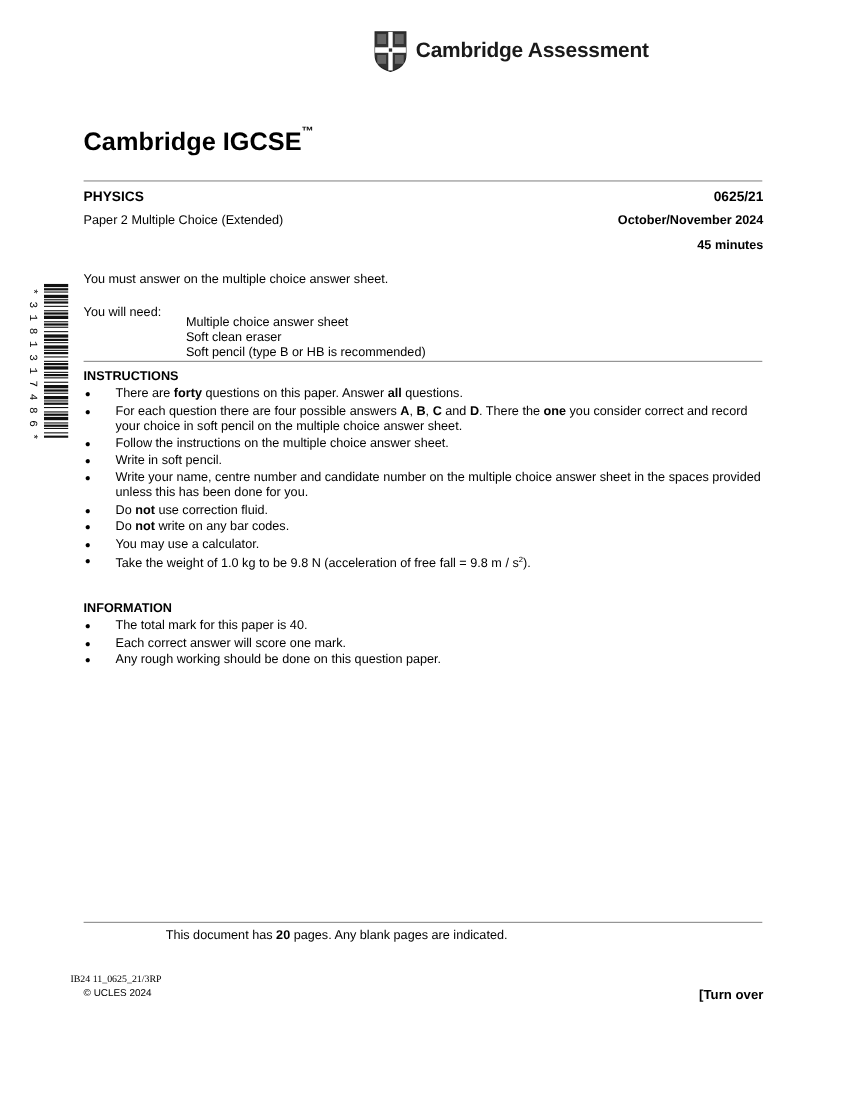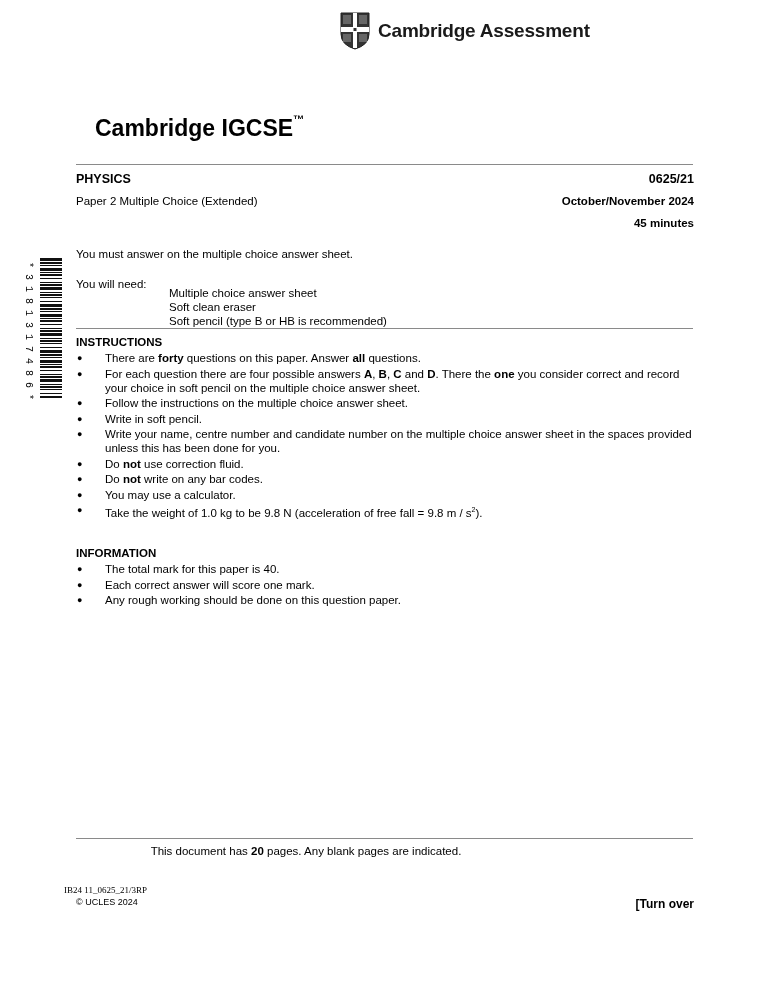--- a/index.html
+++ b/index.html
@@ -1,27 +1,27 @@
 <!DOCTYPE html>
 <html><head>
 <meta charset="utf-8">
 <style>
   html, body { margin:0; padding:0; background:#ffffff; }
   body { width:768px; height:994px; position:relative; overflow:hidden;
          font-family:"Liberation Sans", sans-serif; color:#000; }
   .abs { position:absolute; }
 
   
-  .logo { left:340px; top:12px; display:flex; align-items:center; }
+  .logo { left:340px; top:28px; display:flex; align-items:center; }
   .crest { width:30px; height:38px; margin-right:8px; }
   .logo-text { line-height:20px; color:#1a1a1a; }
   .logo-l1 { font-size:19px; font-weight:bold; letter-spacing:-0.2px; }
   .logo-l2 { font-size:19px; letter-spacing:-0.2px; }
 
-  .igcse { left:76px; top:115px; font-size:23px; font-weight:bold;margin-left:19px; }
+  .igcse { left:76px; top:115px; font-size:23px; font-weight:bold; }
   .igcse sup { font-size:11px; position:relative; top:-4px; }
 
   .rule { left:76px; width:617px; height:1px; background:#8a8a8a; }
 
   .subject { left:76px; top:172px; font-size:12.5px; font-weight:bold; }
   .code { right:74px; top:172px; font-size:12.5px; font-weight:bold; text-align:right; }
   .paper { left:76px; top:195px; font-size:11.5px; }
   .session { right:74px; top:195px; font-size:11.5px; font-weight:bold; text-align:right; }
   .duration { right:74px; top:217px; font-size:11.5px; font-weight:bold; text-align:left; }
 

